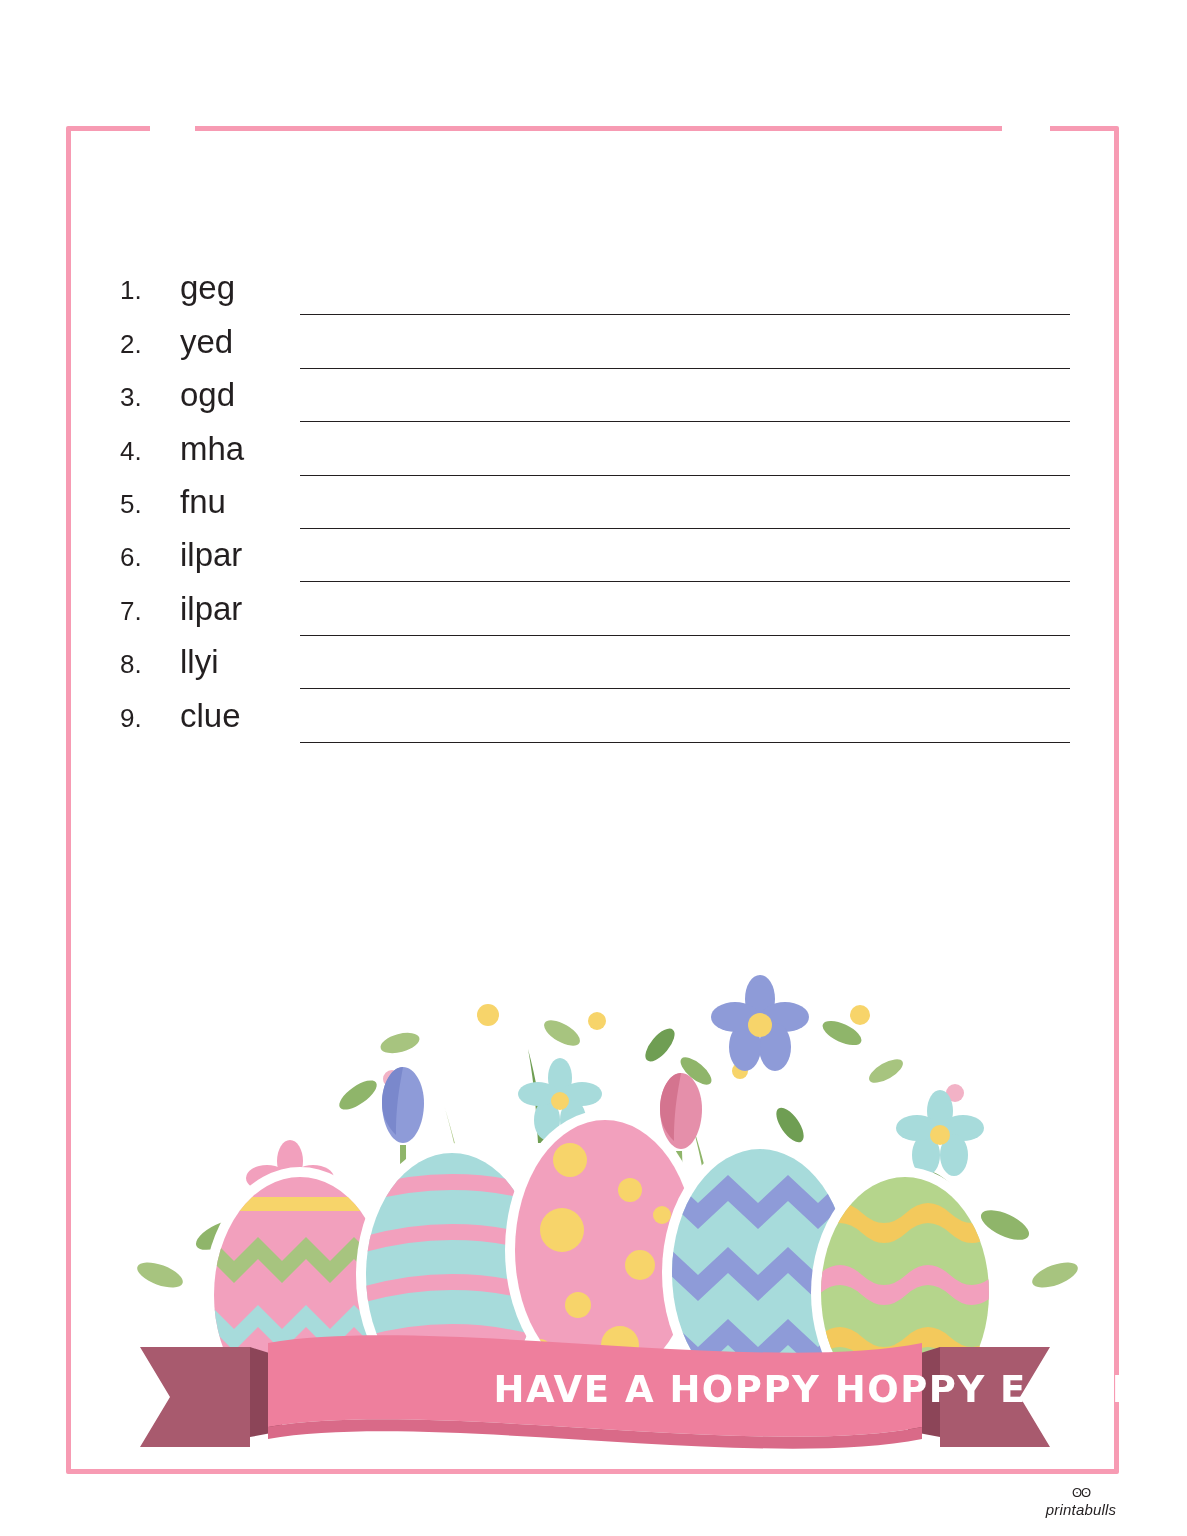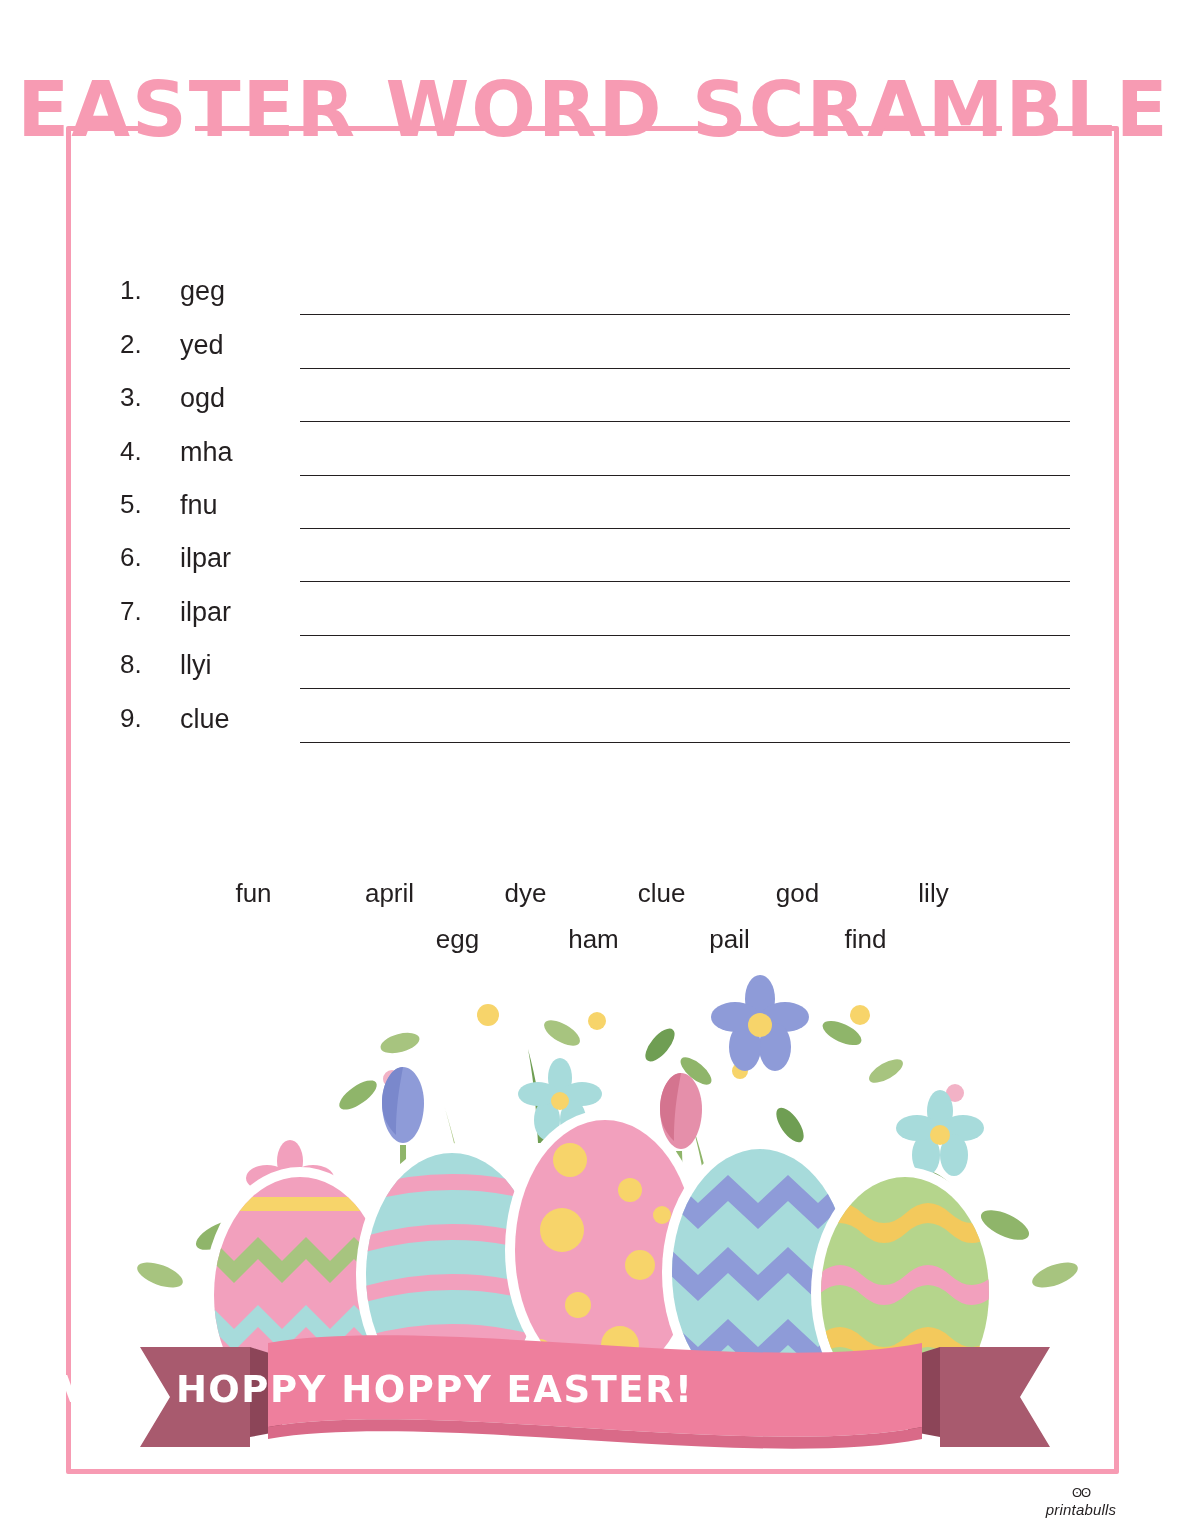--- a/index.html
+++ b/index.html
@@ -65,21 +65,21 @@
   }
   .num {
     width: 60px;
     font-size: 26px;
     color: #231f20;
     padding-bottom: 9px;
     flex: 0 0 60px;
   }
   .word {
     width: 120px;
-    font-size: 27px;
+    font-size: 33px;
     color: #231f20;
     padding-bottom: 8px;
     flex: 0 0 120px;
   }
   .blank {
     flex: 1 1 auto;
     border-bottom: 1.6px solid #231f20;
     height: 100%;
   }
 
@@ -110,21 +110,21 @@
     top: 975px;
     width: 990px;
     height: 520px;
   }
 
   
   .banner-text {
     position: absolute;
     left: 0; right: 0;
     top: 1368px;
-    text-align: left;
+    text-align: right;
     color: #ffffff;
     font-family: "DejaVu Sans", sans-serif;
     font-size: 37px;
     font-weight: bold;
     letter-spacing: 1.5px;
     white-space: nowrap;
     pointer-events: none;
   }
 
   
@@ -150,21 +150,20 @@
 </style>
 </head>
 <body>
 
 <div class="page">
 
   <div class="frame"></div>
   <div class="frame-gap left"></div>
   <div class="frame-gap right"></div>
 
-  <div class="title">EASTER WORD SCRAMBLE</div>
 
   <div class="list">
 
     <div class="row">
       <span class="num">1.</span>
       <span class="word">geg</span>
       <span class="blank"></span>
     </div>
 
     <div class="row">
@@ -211,36 +210,20 @@
 
     <div class="row">
       <span class="num">9.</span>
       <span class="word">clue</span>
       <span class="blank"></span>
     </div>
 
 
   </div>
 
-  <div class="bank">
-    <div class="bank-row row1">
-      <span class="cell">fun</span>
-      <span class="cell">april</span>
-      <span class="cell">dye</span>
-      <span class="cell">clue</span>
-      <span class="cell">god</span>
-      <span class="cell">lily</span>
-    </div>
-    <div class="bank-row row2">
-      <span class="cell" style="margin-left:136px">egg</span>
-      <span class="cell">ham</span>
-      <span class="cell">pail</span>
-      <span class="cell">find</span>
-    </div>
-  </div>
 
   <div class="art">
     <svg viewBox="0 0 990 520" width="990" height="520">
 
       <g>
 
         <ellipse cx="120" cy="260" rx="26" ry="11" fill="#8fb56a" transform="rotate(-25 120 260)"></ellipse>
         <ellipse cx="60" cy="300" rx="24" ry="10" fill="#a7c47f" transform="rotate(20 60 300)"></ellipse>
         <ellipse cx="175" cy="215" rx="24" ry="10" fill="#6f9e53" transform="rotate(-40 175 215)"></ellipse>
         <ellipse cx="905" cy="250" rx="26" ry="11" fill="#8fb56a" transform="rotate(25 905 250)"></ellipse>

